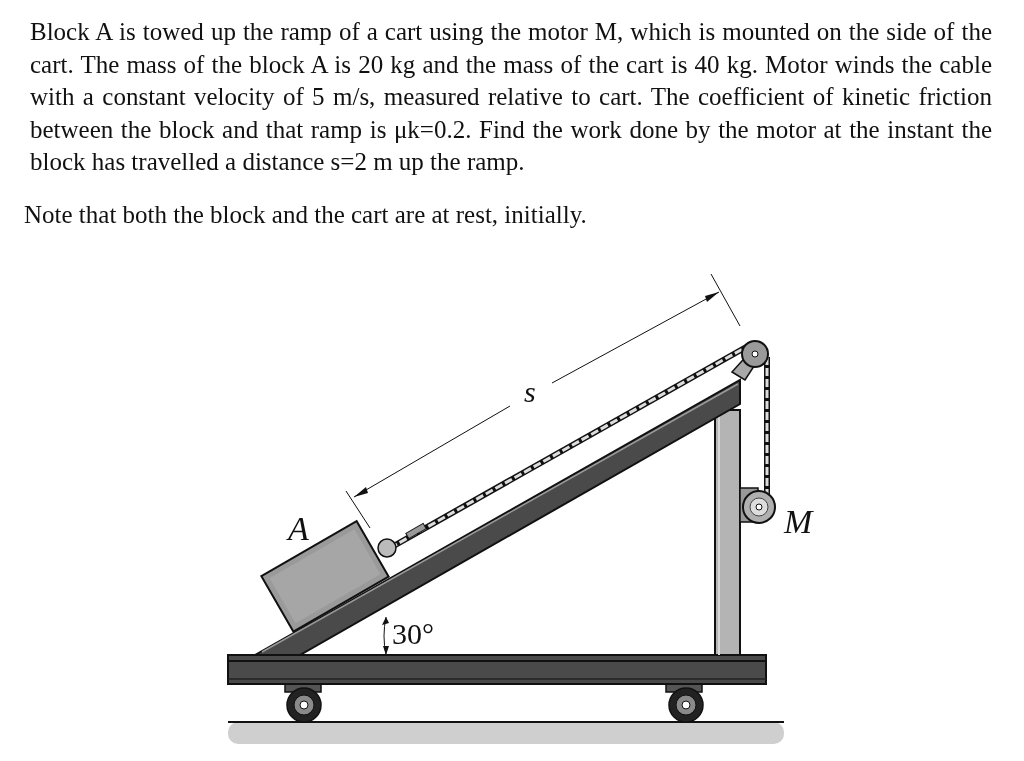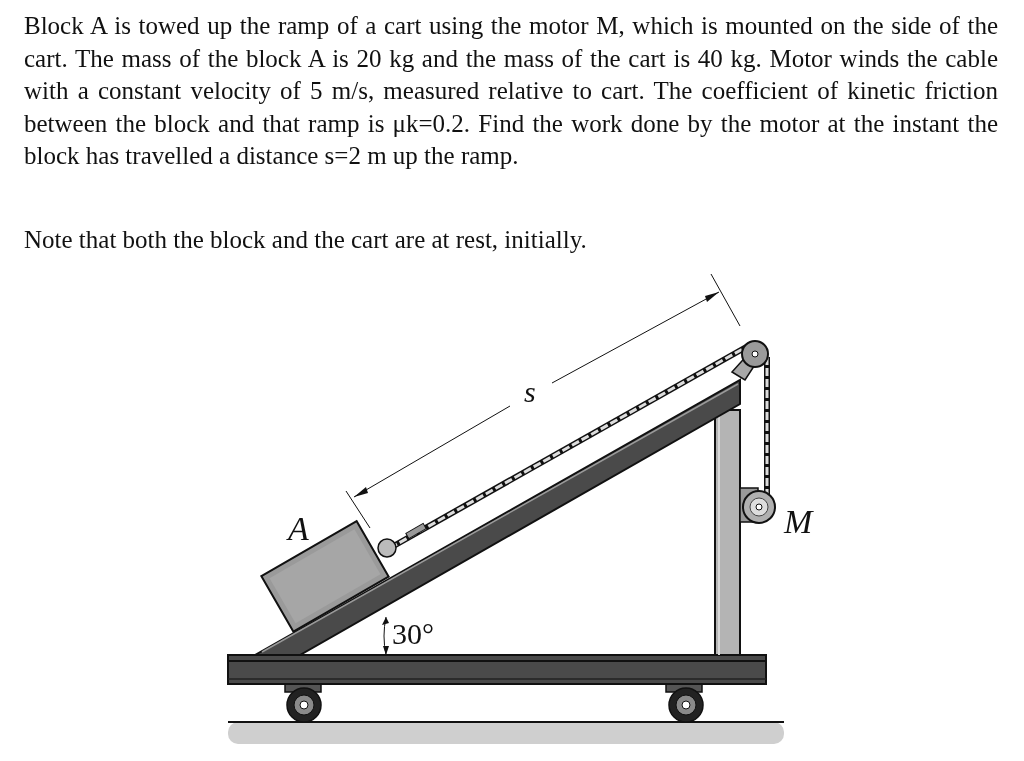--- a/index.html
+++ b/index.html
@@ -3,25 +3,25 @@
 <meta charset="utf-8">
 <style>
   html, body { margin: 0; padding: 0; background: #ffffff; }
   body { width: 1024px; height: 761px; position: relative; overflow: hidden; }
   .problem {
     position: absolute; left: 24px; top: 10px; width: 974px;
     font-family: "Liberation Serif", "DejaVu Serif", serif;
     font-size: 25px; line-height: 32.5px; color: #111;
     text-align: justify; text-align-last: left;
   }
-  .problem p { margin: 0; }
+  .problem p { margin: 6px; }
   .note {
     position: absolute; left: 24px; top: 199px;
     font-family: "Liberation Serif", "DejaVu Serif", serif;
-    font-size: 25px; line-height: 32px; color: #111; margin-top: 25px;
+    font-size: 25px; line-height: 32px; color: #111;
   }
   .figure { position: absolute; left: 0; top: 0; width: 1024px; height: 761px; }
   .lbl { font-family: "Liberation Serif", "DejaVu Serif", serif; fill: #111; }
 </style>
 </head>
 <body>
 
 <div class="problem">
   <p>Block A is towed up the ramp of a cart using the motor M, which is mounted on the side of the cart. The mass of the block A is 20 kg and the mass of the cart is 40 kg. Motor winds the cable with a constant velocity of 5 m/s, measured relative to cart. The coefficient of kinetic friction between the block and that ramp is μk=0.2. Find the work done by the motor at the instant the block has travelled a distance s=2 m up the ramp.</p>
 </div>

